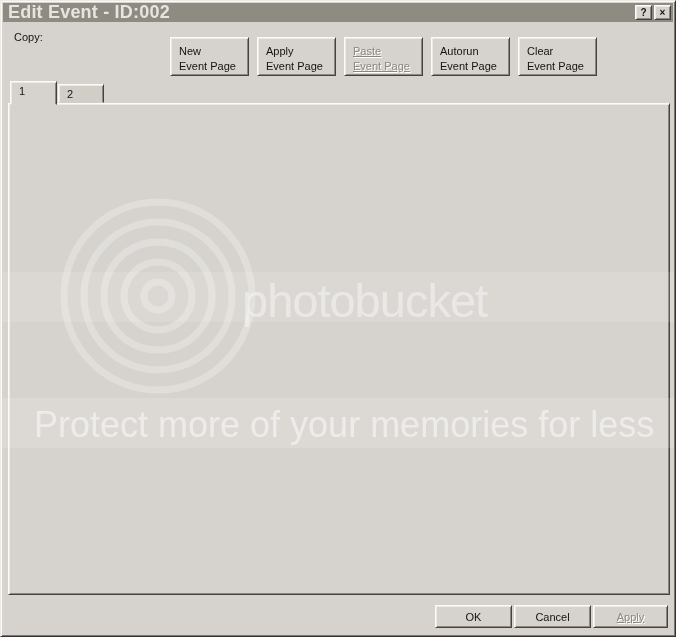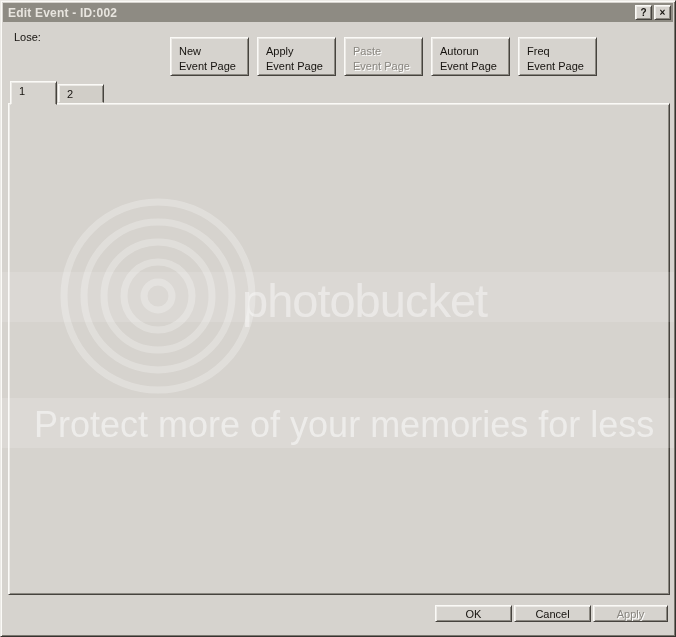--- a/index.html
+++ b/index.html
@@ -4,31 +4,31 @@
 <style>
   html,body{margin:0;padding:0;}
   body{width:676px;height:637px;overflow:hidden;background:#d6d3ce;
        font-family:"Liberation Sans",sans-serif;font-size:11px;color:#16130f;}
   .dialog{position:relative;width:676px;height:637px;background:#d6d3ce;}
   .frame{position:absolute;inset:0;border:1px solid;border-color:#eceae6 #36332f #36332f #eceae6;
          box-shadow:inset 1px 1px 0 #fbfaf7, inset -1px -1px 0 #7a776f;pointer-events:none;z-index:70;}
   
   .titlebar{position:absolute;left:3px;top:3px;width:670px;height:19px;background:#8e8b83;
             display:flex;align-items:center;}
-  .title{font-size:12px;font-weight:bold;color:#e8e5df;padding-left:5px;letter-spacing:.2px;}
+  .title{font-size:18px;font-weight:bold;color:#e8e5df;padding-left:5px;letter-spacing:.2px;}
   .tbtns{position:absolute;right:2px;top:2px;display:flex;gap:2px;}
   .tbtn{width:17px;height:15px;background:#d6d3ce;border:1px solid;border-color:#fbfaf7 #46433e #46433e #fbfaf7;
         box-shadow:inset 1px 1px 0 #eceae6, inset -1px -1px 0 #8b8881;
         font-family:"Liberation Sans",sans-serif;font-size:10px;font-weight:bold;line-height:12px;
         text-align:center;padding:0;color:#16130f;}
   
   .btn{background:#d6d3ce;border:1px solid;border-color:#fbfaf7 #46433e #46433e #fbfaf7;
        box-shadow:inset 1px 1px 0 #eceae6, inset -1px -1px 0 #8b8881;
        font-family:"Liberation Sans",sans-serif;font-size:11px;color:#16130f;box-sizing:border-box;}
-  .btn.disabled{color:#8a8781;text-shadow:1px 1px 0 #fff;}
+  .btn.disabled{color:#8a8781;text-shadow:1px 1px 0 #fff;text-decoration:underline;}
   .sunken{border:1px solid;border-color:#87847e #fbfaf8 #fbfaf8 #87847e;
           box-shadow:inset 1px 1px 0 #55524c, inset -1px -1px 0 #e4e2dd;box-sizing:border-box;}
   .group{position:absolute;border:1px solid #8d8a84;box-shadow:1px 1px 0 #fbfaf7,inset 1px 1px 0 #fbfaf7;}
   .gcap{position:absolute;top:-7px;left:7px;background:#d6d3ce;padding:0 3px;font-size:11px;}
   .gray{color:#8a8781;}
   
   .namelabel{position:absolute;left:14px;top:31px;}
   .nameinput{position:absolute;left:10px;top:46px;width:137px;height:21px;background:#fff;
              font-family:"Liberation Sans",sans-serif;font-size:11px;padding:2px 4px;outline:none;}
   .pagebtn{position:absolute;top:37px;width:79px;height:39px;text-align:left;padding:4px 0 0 8px;line-height:15px;}
@@ -77,60 +77,60 @@
          border:1px solid #6b6862;box-shadow:inset 1px 1px 1px #a5a29b;margin-right:6px;flex:none;box-sizing:border-box;}
   .dot{position:absolute;left:3px;top:3px;width:4px;height:4px;border-radius:50%;background:#16130f;}
   
   .listlabel{position:absolute;left:272px;top:105px;}
   .list{position:absolute;left:270px;top:120px;width:386px;height:470px;background:#fff;
         padding:4px 2px;overflow:hidden;}
   .cmd{position:relative;height:15.2px;line-height:15.2px;white-space:nowrap;}
   .cmd .pfx{color:#16130f;}
   .c2{position:absolute;top:0;}
   
-  .foot{position:absolute;top:605px;width:77px;height:17px;text-align:center;}
+  .foot{position:absolute;top:605px;width:77px;height:23px;text-align:center;}
   
   .wm{position:absolute;left:0;top:0;z-index:60;pointer-events:none;}
   .wm text{font-family:"Liberation Sans",sans-serif;}
 </style>
 </head>
 <body>
 
 <div class="dialog">
   <div class="frame"></div>
 
   <div class="titlebar">
     <span class="title">Edit Event - ID:002</span>
     <span class="tbtns">
       <button class="tbtn">?</button>
       <button class="tbtn">×</button>
     </span>
   </div>
 
-  <div class="namelabel">Lose:</div>
+  <div class="namelabel">Copy:</div>
 
   <div id="pagebtns">
       <button class="btn pagebtn" style="left: 170px;">
         <div>New</div>
         <div>Event Page</div>
       </button>
       <button class="btn pagebtn" style="left: 257px;">
         <div>Apply</div>
         <div>Event Page</div>
       </button>
       <button class="btn pagebtn disabled" style="left: 344px;">
         <div>Paste</div>
         <div>Event Page</div>
       </button>
       <button class="btn pagebtn" style="left: 431px;">
         <div>Autorun</div>
         <div>Event Page</div>
       </button>
       <button class="btn pagebtn" style="left: 518px;">
-        <div>Freq</div>
+        <div>Clear</div>
         <div>Event Page</div>
       </button>
     </div>
 
   <div class="tab tab1"><span>1</span></div>
   <div class="tab tab2"><span>2</span></div>
   <div class="page"></div>
 
   <div class="group conds">
     <span class="gcap">Conditions</span>

